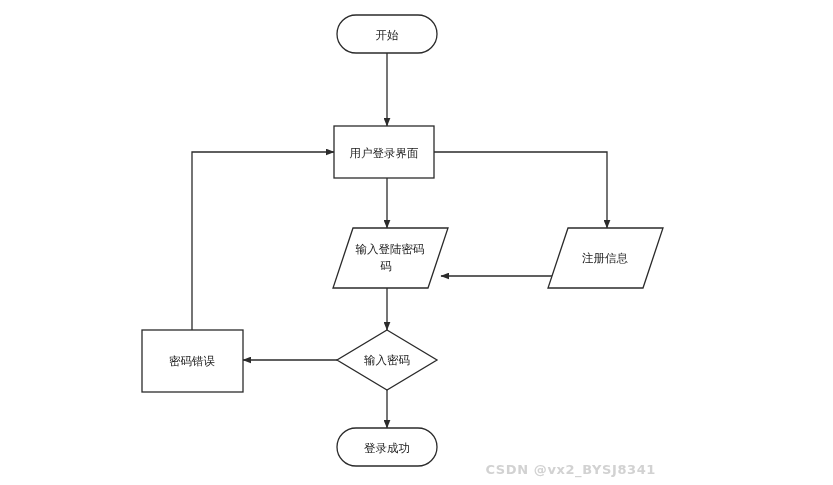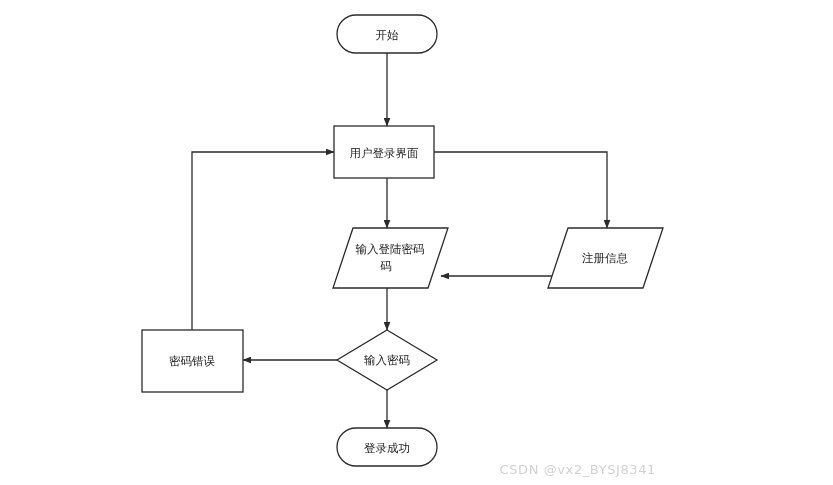--- a/index.html
+++ b/index.html
@@ -42,20 +42,21 @@
   }
   .watermark {
     position: absolute;
     right: 18px;
     bottom: 8px;
     font-family: "DejaVu Sans", "Liberation Sans", sans-serif;
     font-size: 13px;
     color: #d2d2d2;
     letter-spacing: 0.6px;
     user-select: none;
+    font-weight: bold;
   }
 </style>
 </head>
 <body>
 
 <div id="canvas">
 
   <svg id="flow-svg" viewBox="0 0 833 485">
     <defs>
       <marker id="arrowhead" markerWidth="9" markerHeight="7" refX="8.4" refY="3.5" orient="auto" markerUnits="userSpaceOnUse">

